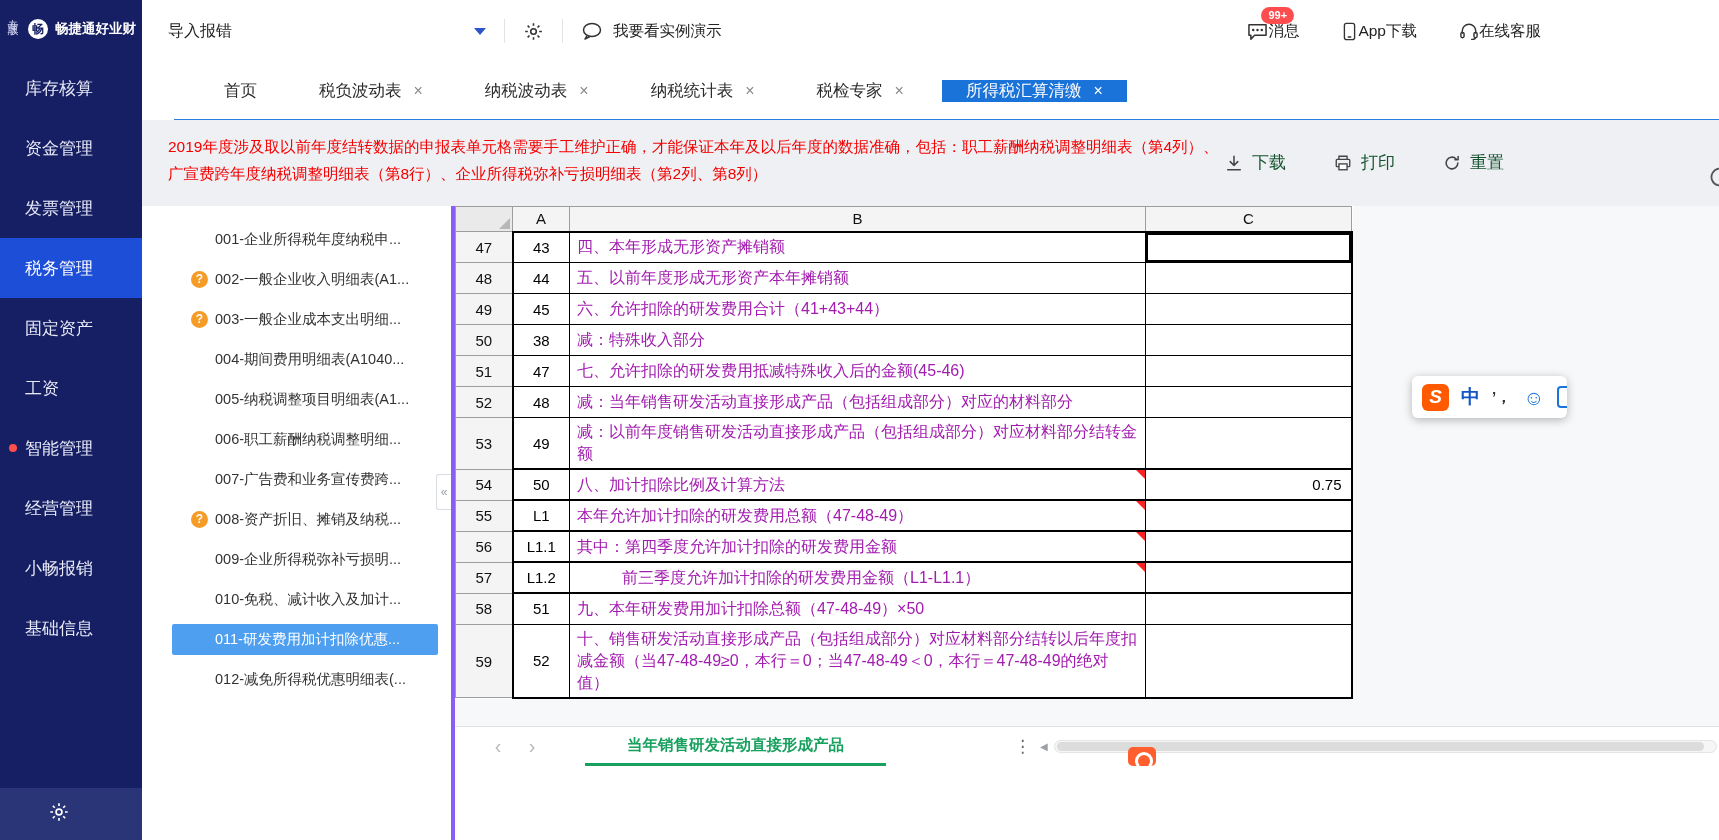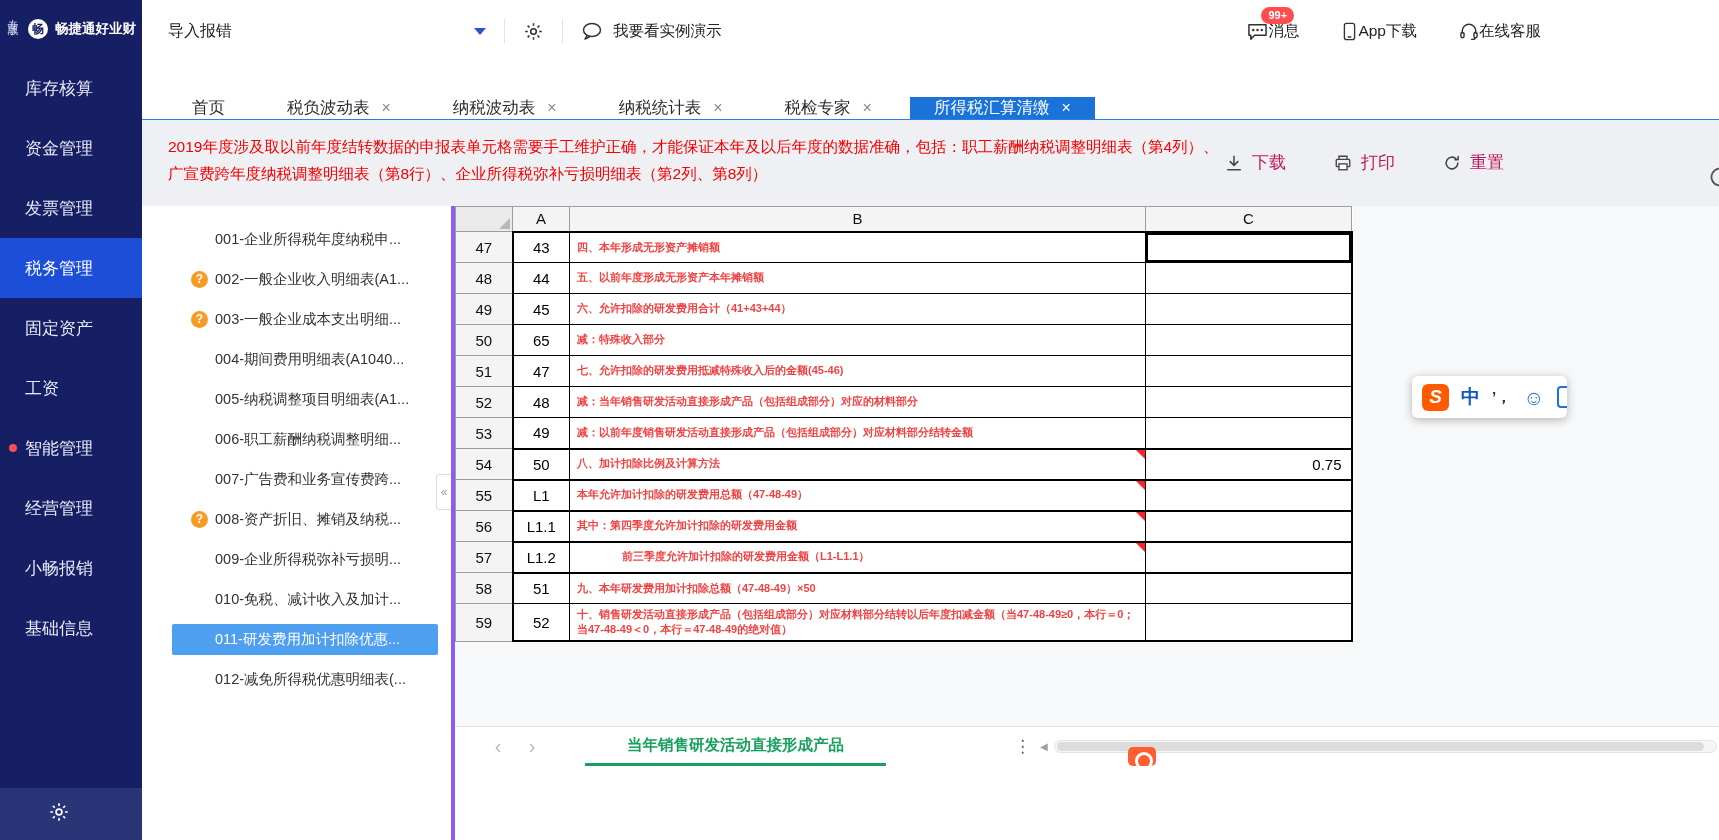--- a/index.html
+++ b/index.html
@@ -24,51 +24,51 @@
   .topbar{flex:0 0 62px;display:flex;align-items:center;padding:0 178px 0 26px;}
   .import-box{width:318px;display:flex;align-items:center;justify-content:space-between;cursor:pointer;font-size:16px;color:#222;}
   .caret-down{width:0;height:0;border-left:6px solid transparent;border-right:6px solid transparent;border-top:7px solid #2f54c9;}
   .v-div{width:1px;height:24px;background:#e3e3e3;margin:0 18px;}
   .icon-btn{color:#333;display:flex;align-items:center;cursor:pointer;}
   .demo-link{display:flex;align-items:center;gap:10px;font-size:15.5px;color:#222;cursor:pointer;}
   .topbar-right{margin-left:auto;display:flex;align-items:center;gap:42px;}
   .tb-item{display:flex;align-items:center;font-size:15.5px;color:#222;cursor:pointer;position:relative;}
   .badge{position:absolute;top:-14px;left:14px;background:#ff4d4f;color:#fff;font-size:11px;line-height:1;padding:3px 7px;border-radius:9px;font-weight:bold;}
 
-  .tabbar{flex:0 0 58px;display:flex;align-items:flex-end;padding-left:26px;border-bottom:1px solid #2a7de1;background:#fff;}
+  .tabbar{flex:0 0 58px;display:flex;align-items:center;padding-left:26px;border-bottom:1px solid #2a7de1;background:#fff;margin-left:32px;}
   .tab{display:flex;align-items:center;gap:12px;padding:0 24px;margin-right:14px;font-size:16.5px;color:#2b2b2b;cursor:pointer;white-space:nowrap;}
   .tab-close{font-size:16px;color:#8a8a8a;line-height:1;}
   .tab-close::before{content:'×';}
   .tab.active{background:#1a73d9;color:#fff;margin-right:0;}
   .tab.active .tab-close{color:#fff;}
 
   .notice-row{flex:0 0 86px;background:#eef0f4;display:flex;align-items:flex-start;padding:13px 30px 0 26px;position:relative;overflow:hidden;}
   .notice-text{color:#f40000;font-size:15.5px;line-height:1.75;width:1100px;}
-  .notice-actions{margin-left:auto;display:flex;align-items:center;gap:48px;padding-top:18px;padding-right:185px;font-size:17px;color:#be185d;white-space:nowrap;}
+  .notice-actions{margin-left:auto;display:flex;align-items:center;gap:48px;padding-top:18px;padding-right:185px;font-size:17px;color:#14532d;white-space:nowrap;}
   .action{display:flex;align-items:center;gap:9px;cursor:pointer;}
   .edge-icon{position:absolute;right:-14px;top:44px;color:#555;cursor:pointer;}
 
   
   .content{flex:1;display:flex;min-height:0;background:#f2f3f6;}
   .report-panel{flex:0 0 313px;background:#fff;border-right:4px solid #8b5cf6;padding-top:18px;position:relative;}
   .report-item{height:31px;line-height:31px;margin-bottom:9px;padding-left:73px;font-size:14.5px;color:#333;cursor:pointer;position:relative;white-space:nowrap;overflow:hidden;}
   .q-icon{position:absolute;left:49px;top:7px;width:17px;height:17px;border-radius:50%;background:#f79b27;color:#fff;font-size:12px;font-weight:bold;text-align:center;line-height:17px;}
   .q-icon::before{content:'?';}
   .report-item.selected{background:#4e9ff0;color:#fff;margin-left:30px;margin-right:13px;padding-left:43px;border-radius:2px;}
   .collapse-handle{position:absolute;right:0;top:268px;width:15px;height:36px;border:1px solid #d9dce1;border-right:none;background:#fff;color:#98a0aa;display:flex;align-items:center;justify-content:center;font-size:12px;border-radius:3px 0 0 3px;cursor:pointer;}
 
   .sheet-wrap{flex:1;display:flex;flex-direction:column;min-width:0;background:#f7f8fa;}
   .sheet-scroll{flex:1;overflow:hidden;}
   table.sheet{border-collapse:collapse;table-layout:fixed;background:#fff;}
   .sheet th{background:#f4f4f4;border:1px solid #9d9d9d;font-weight:normal;font-size:15px;height:25px;color:#111;padding:0;}
   th.corner{background:#eaeaea;position:relative;}
   th.corner::after{content:'';position:absolute;right:2px;bottom:2px;width:0;height:0;border-bottom:11px solid #b7b7b7;border-left:11px solid transparent;}
   td.rownum{background:#f4f4f4;border:1px solid #9d9d9d;text-align:center;font-size:15px;color:#111;}
   td.a-col{border:1px solid #000;border-left-width:2px;text-align:center;font-size:15px;color:#000;background:#fff;}
-  td.b-col{border:1px solid #000;font-size:11px;font-weight:bold;color:#ef4444;padding:3px 7px;position:relative;line-height:1.38;background:#fff;}
+  td.b-col{border:1px solid #000;font-size:16px;font-weight:normal;color:#a21caf;padding:3px 7px;position:relative;line-height:1.38;background:#fff;}
   td.c-col{border:1px solid #000;border-right-width:2px;text-align:right;font-size:15px;padding:3px 9px;color:#000;background:#fff;}
   .sheet tbody tr{height:31px;}
   tr.tall-2{height:48px;}
   tr.tall-3{height:78px;}
   .sheet tbody tr:first-child td:not(.rownum){border-top-width:2px;}
   .sheet tbody tr:last-child td:not(.rownum){border-bottom-width:2px;}
   tr.thick td:not(.rownum){border-top-width:2px;border-bottom-width:2px;}
   tr.marker td.b-col::after{content:'';position:absolute;top:0;right:0;border-top:9px solid #ff2222;border-left:9px solid transparent;}
   tr.indent td.b-col{padding-left:52px;}
   td.c-selected{box-shadow:inset 0 0 0 2px #000;}
@@ -345,21 +345,21 @@
     <td class="c-col"></td>
   </tr>
                 <tr>
     <td class="rownum">49</td>
     <td class="a-col">45</td>
     <td class="b-col">六、允许扣除的研发费用合计（41+43+44）</td>
     <td class="c-col"></td>
   </tr>
                 <tr>
     <td class="rownum">50</td>
-    <td class="a-col">65</td>
+    <td class="a-col">38</td>
     <td class="b-col">减：特殊收入部分</td>
     <td class="c-col"></td>
   </tr>
                 <tr>
     <td class="rownum">51</td>
     <td class="a-col">47</td>
     <td class="b-col">七、允许扣除的研发费用抵减特殊收入后的金额(45-46)</td>
     <td class="c-col"></td>
   </tr>
                 <tr>

